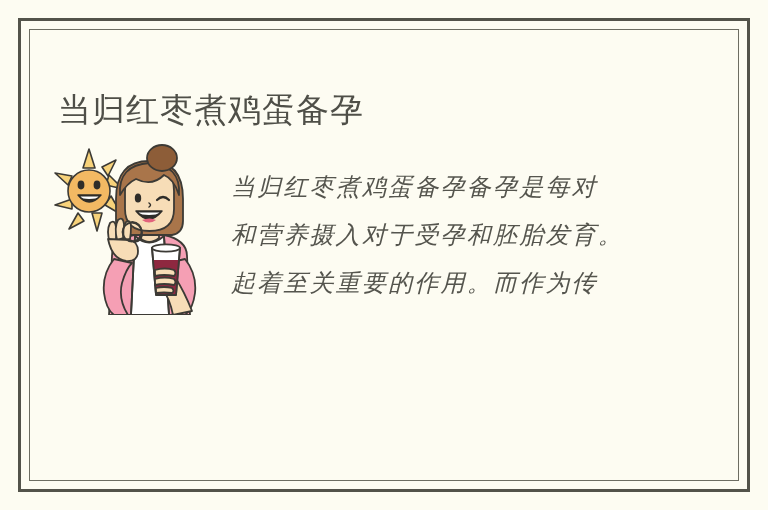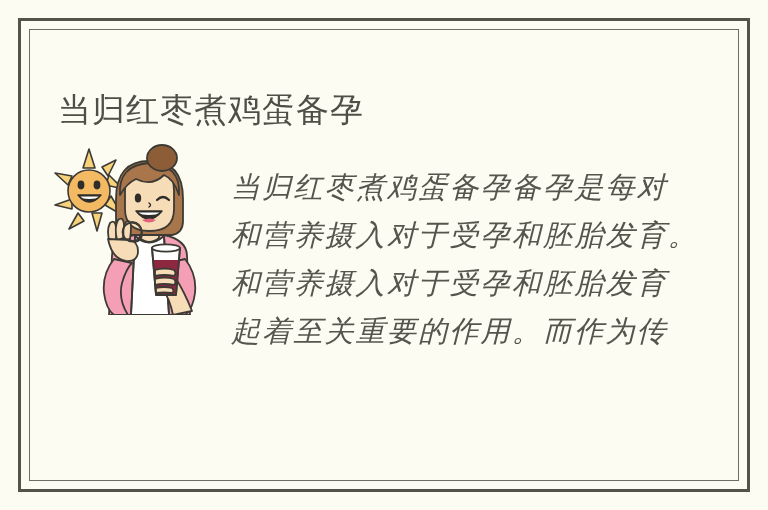--- a/index.html
+++ b/index.html
@@ -73,21 +73,21 @@
     height: 172px;
   }
 
   
   .body-copy {
     position: absolute;
     left: 231px;
     top: 163px;
     width: 412px;
     color: #55554e;
-    font-size: 29px;
+    font-size: 24px;
     line-height: 48px;
     letter-spacing: 2.2px;
     text-align: justify;
     text-justify: inter-character;
     font-family: "DejaVu Serif", "Liberation Serif", serif;
     font-style: italic;
     font-weight: 400;
   }
   .body-copy .line {
     display: block;
@@ -186,17 +186,16 @@
         <path d="M84 68 Q97 84 110 68 Z" fill="#2f2d29" stroke="#2f2d29" stroke-width="1.5" stroke-linejoin="round"></path>
         <path d="M86.5 69.5 L107.5 69.5 Q105 72 97 72 Q89 72 86.5 69.5 Z" fill="#ffffff"></path>
         <path d="M90 77 Q97 82 104 77 Q98 74 90 77 Z" fill="#e2637c"></path>
       </g>
     </svg>
   </div>
 
   <div class="body-copy">
     <span class="line">当归红枣煮鸡蛋备孕备孕是每对</span>
     <span class="line">和营养摄入对于受孕和胚胎发育。</span>
-    <span class="line">和营养摄入对于受孕和胚胎发育</span>
     <span class="line">起着至关重要的作用。而作为传</span>
   </div>
 
 </div>
 
 </body></html>

